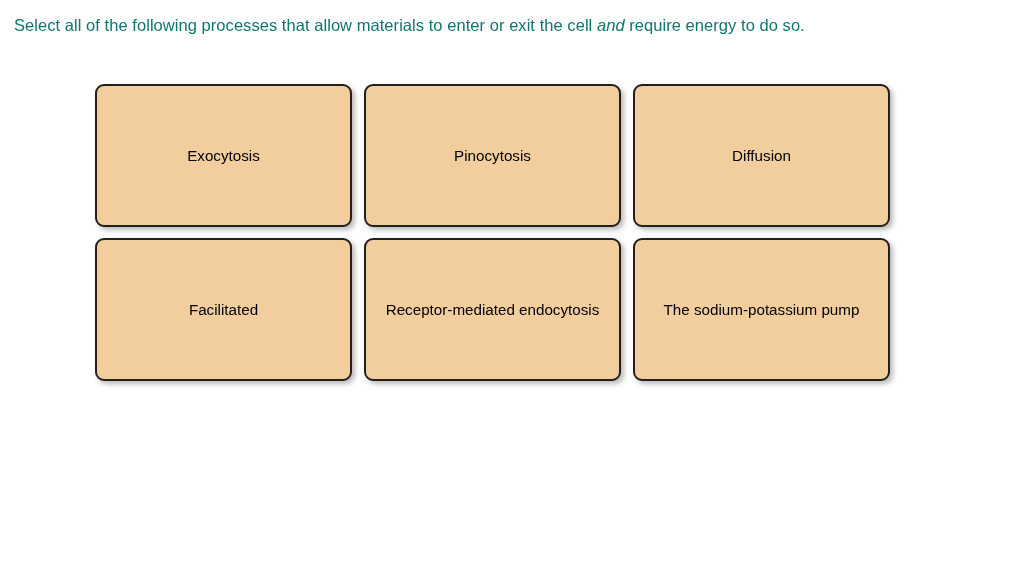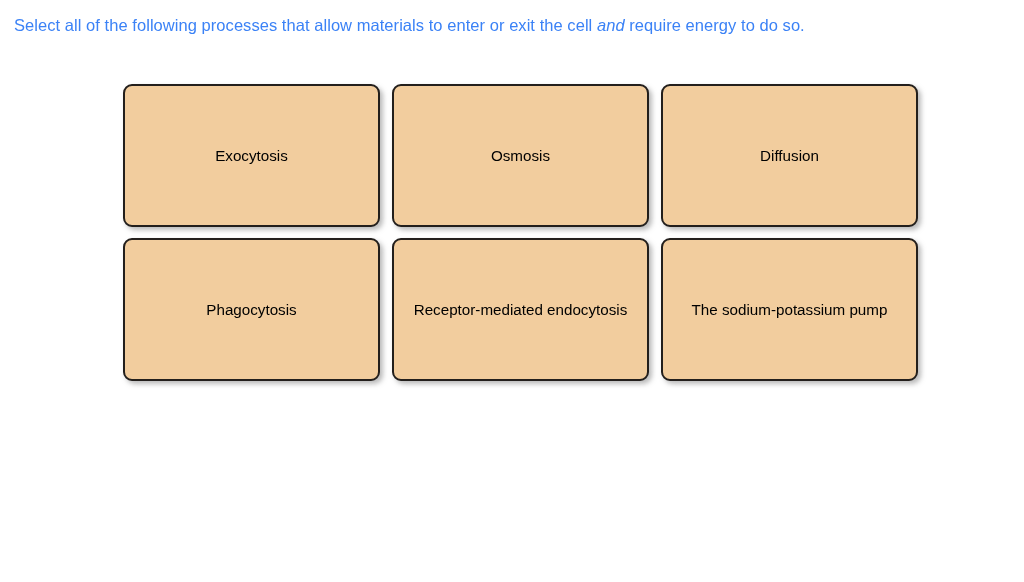--- a/index.html
+++ b/index.html
@@ -15,39 +15,38 @@
     position: relative;
   }
 
   #question {
     position: absolute;
     left: 14px;
     top: 14px;
     width: 996px;
     font-size: 16.5px;
     line-height: 22px;
-    color: #3b82f6;
+    color: #0f766e;
     white-space: nowrap;
     letter-spacing: 0.05px;
   }
   #question .em {
     font-style: italic;
   }
 
   #choice-grid {
     position: absolute;
     left: 95px;
     top: 84px;
     width: 795px;
     display: grid;
     grid-template-columns: repeat(3, 1fr);
     grid-template-rows: repeat(3, 143px);
     column-gap: 12px;
     row-gap: 11px;
-    margin-left: 28px;
   }
 
   .choice-card {
     position: relative;
     background: #f2cd9e;
     border: 2px solid #231f1c;
     border-radius: 9px;
     box-sizing: border-box;
     display: flex;
     align-items: center;
@@ -74,31 +73,31 @@
 </div>
 
 <div id="choice-grid">
 
   <div class="choice-card">
     <span class="choice-label">Exocytosis</span>
   </div>
 
 
 
+  <div class="choice-card">
+    <span class="choice-label">Pinocytosis</span>
+  </div>
 
-  <div class="choice-card">
-    <span class="choice-label">Osmosis</span>
-  </div>
 
   <div class="choice-card">
     <span class="choice-label">Diffusion</span>
   </div>
 
   <div class="choice-card">
-    <span class="choice-label">Phagocytosis</span>
+    <span class="choice-label">Facilitated</span>
   </div>
 
   <div class="choice-card">
     <span class="choice-label">Receptor-mediated endocytosis</span>
   </div>
 
   <div class="choice-card">
     <span class="choice-label">The sodium-potassium pump</span>
   </div>
 

